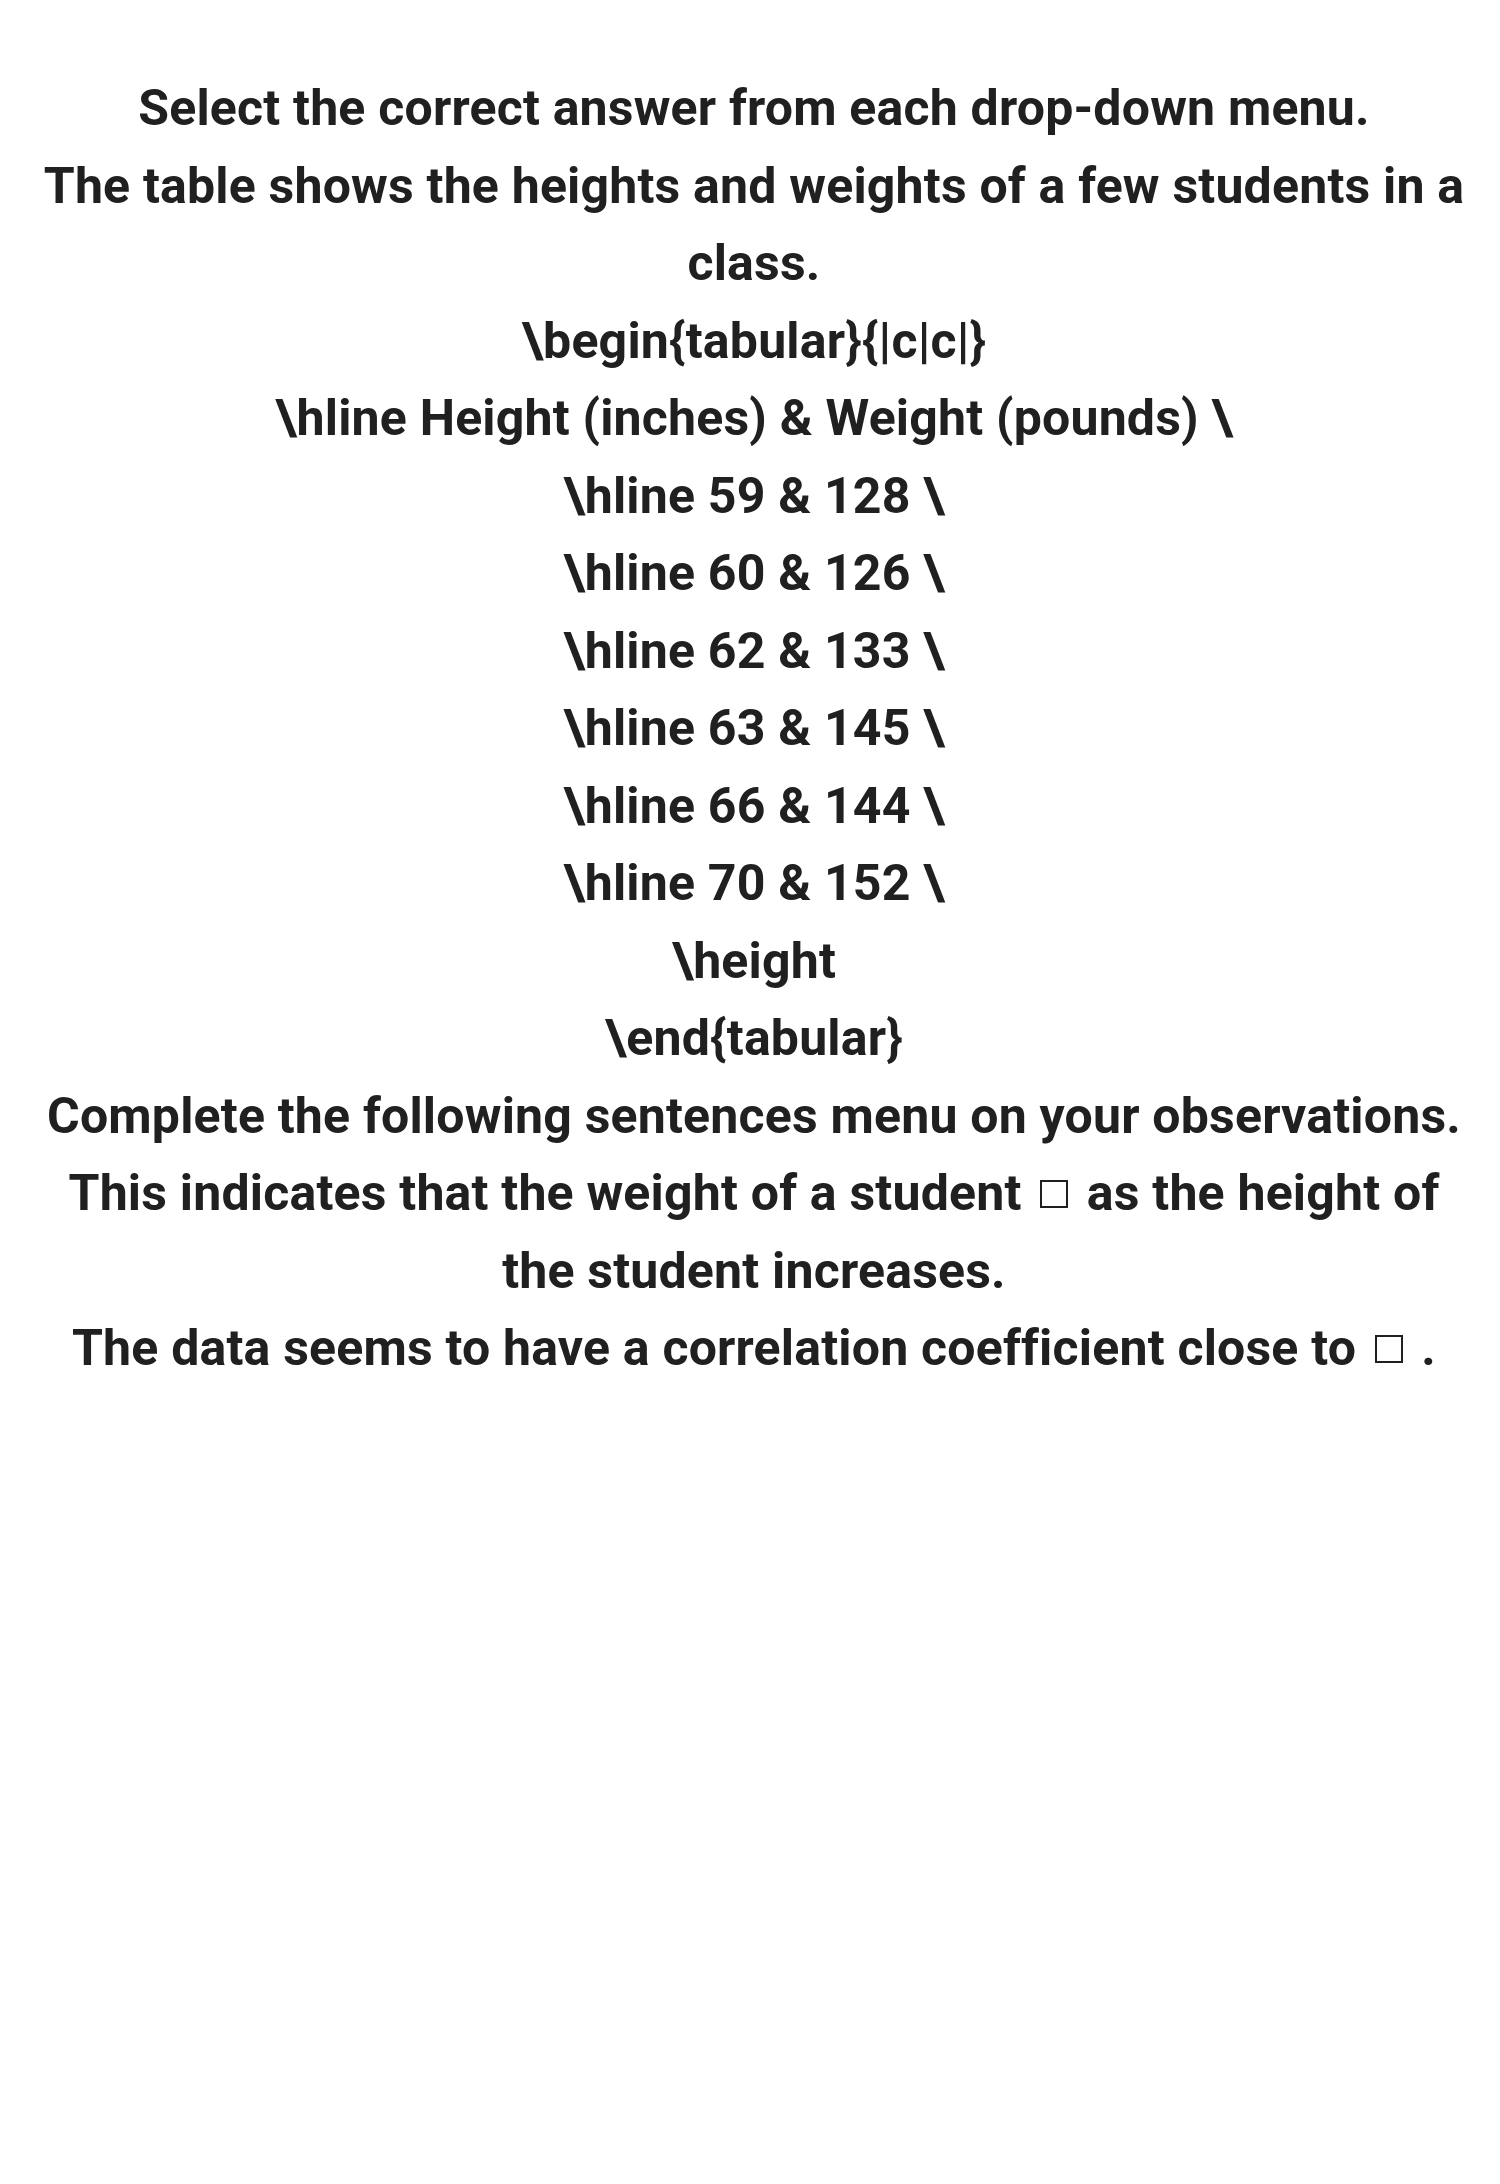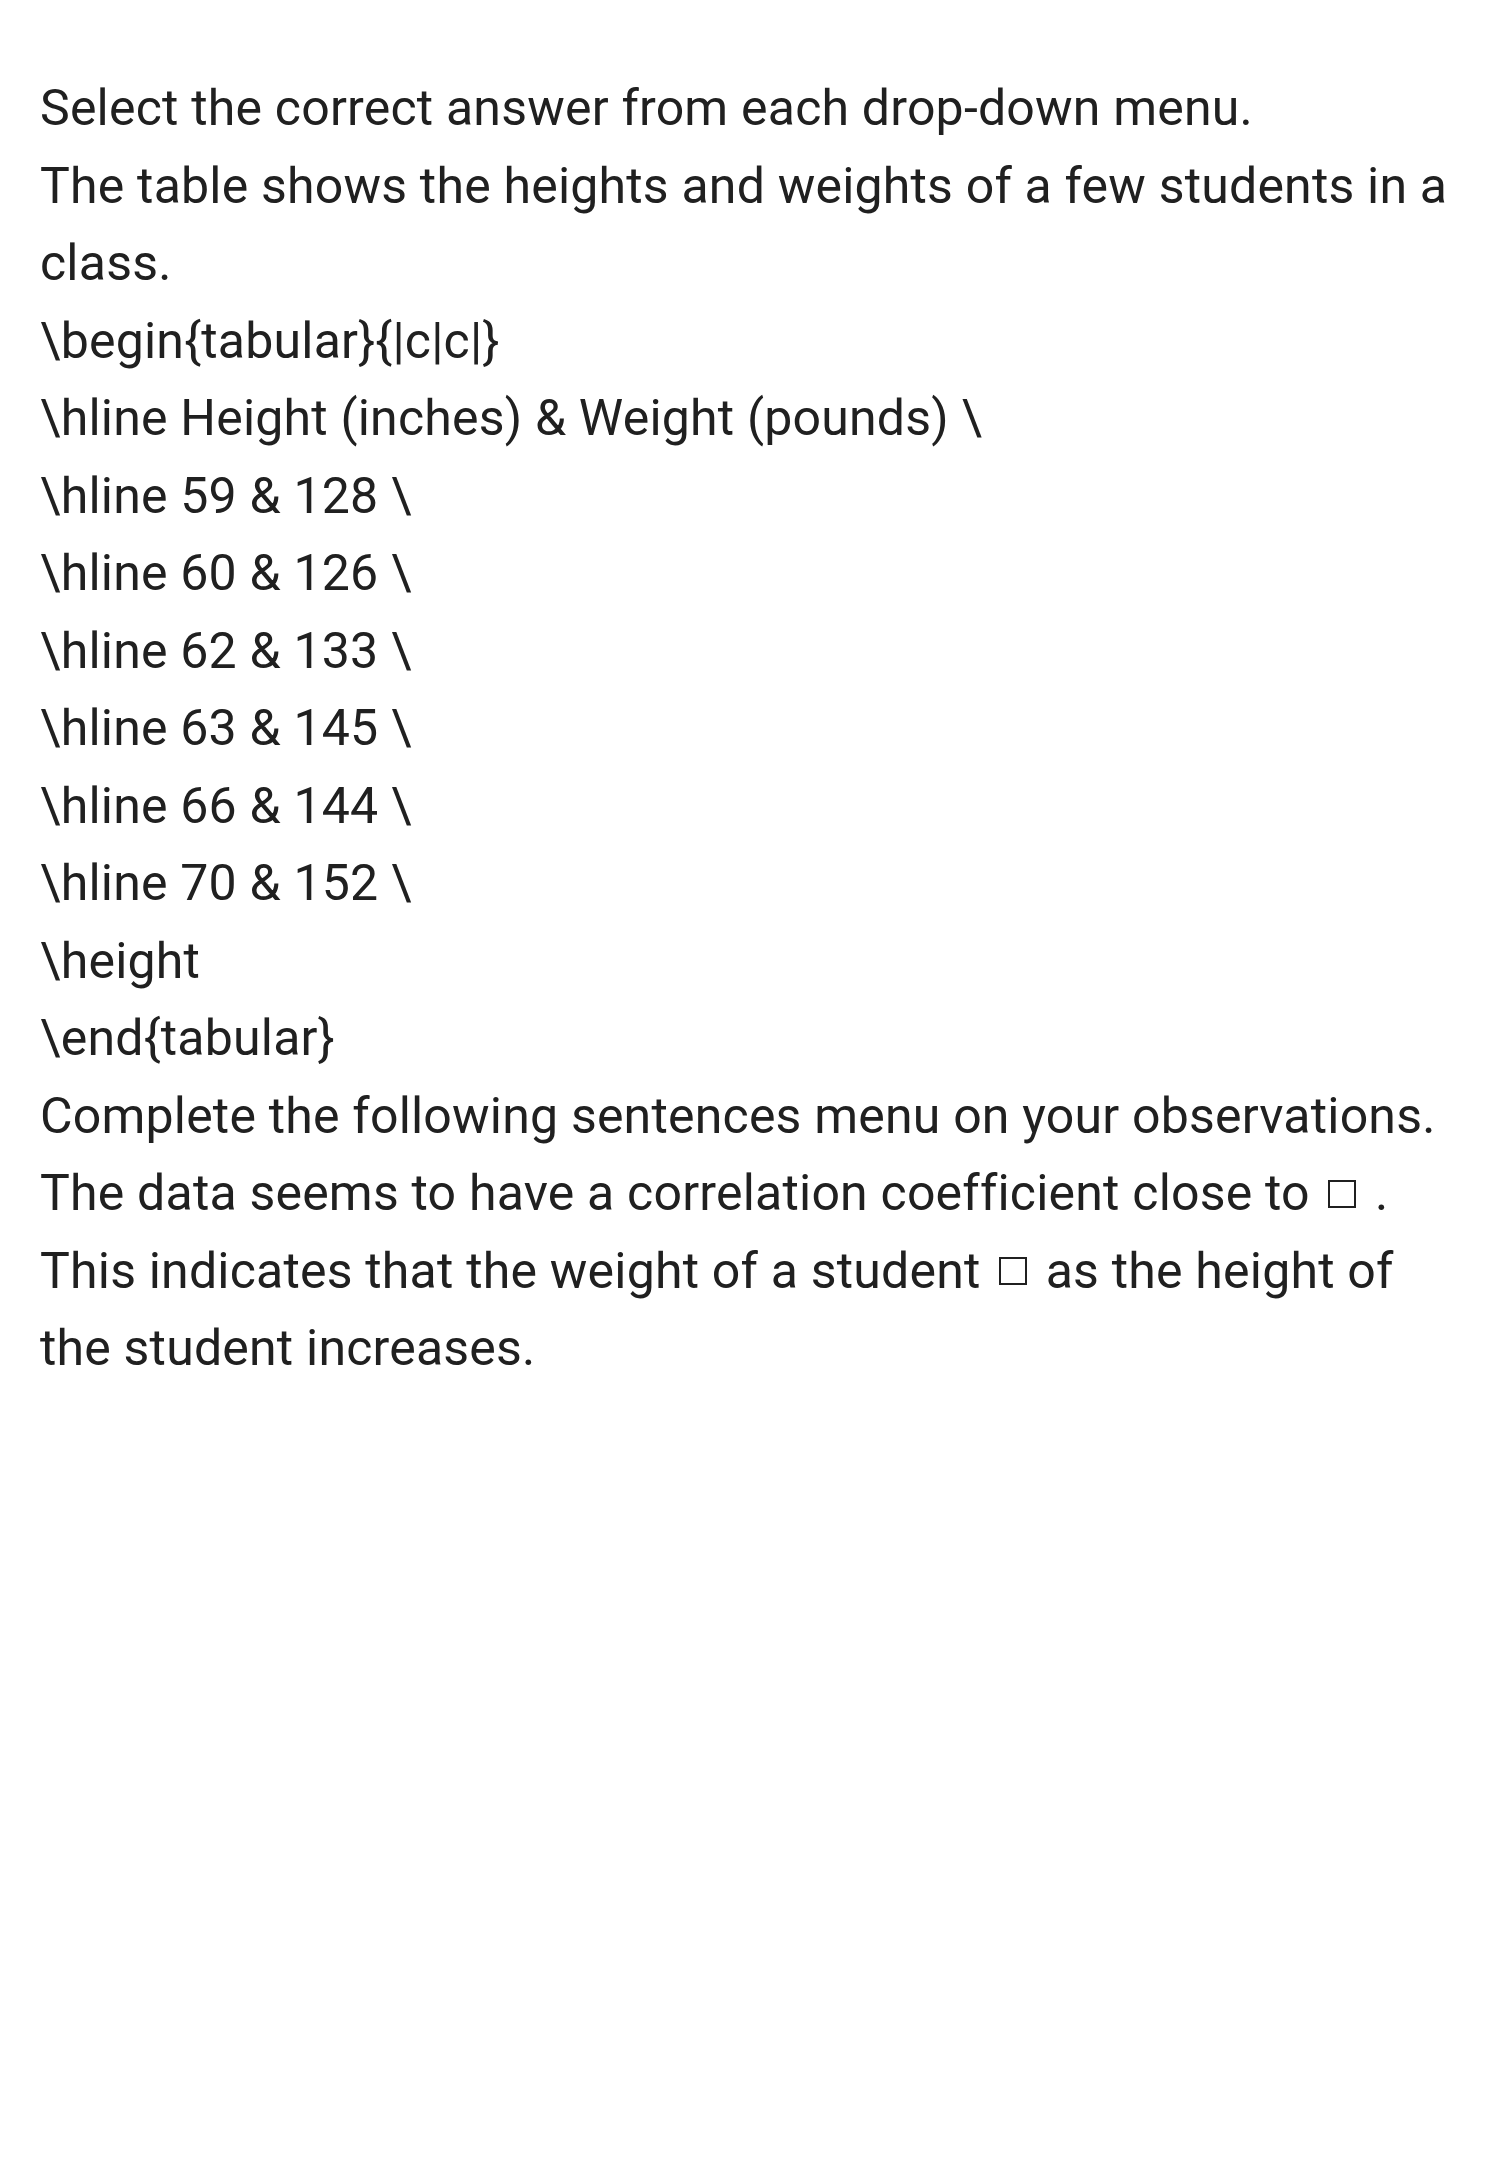--- a/index.html
+++ b/index.html
@@ -7,22 +7,23 @@
     padding: 0;
     width: 1500px;
     background: #ffffff;
     font-family: -apple-system, BlinkMacSystemFont, "Segoe UI", Roboto, Helvetica, Arial, sans-serif;
     color: #202020;
   }
   .page {
     padding: 70px 32px 80px 40px;
     font-size: 50px;
     line-height: 1.55;
-    font-weight: 400;
+    font-weight: 700;
     letter-spacing: 0.2px;
+    text-align: center;
   }
   .page p {
     margin: 0;
   }
   .dropdown-placeholder {
     display: inline-block;
     width: 28px;
     height: 28px;
     border: 2px solid #202020;
     vertical-align: middle;
@@ -45,20 +46,20 @@
   <p>\hline 62 &amp; 133 \</p>
   <p>\hline 63 &amp; 145 \</p>
   <p>\hline 66 &amp; 144 \</p>
   <p>\hline 70 &amp; 152 \</p>
   <p>\height</p>
   <p>\end{tabular}</p>
 
   <p>Complete the following sentences menu on your observations.</p>
 
   <p>
-    <span>The data seems to have a correlation coefficient close to </span><span class="dropdown-placeholder"></span><span> .</span>
+    <span>This indicates that the weight of a student </span><span class="dropdown-placeholder"></span><span> as the height of the student increases.</span>
   </p>
 
   <p>
-    <span>This indicates that the weight of a student </span><span class="dropdown-placeholder"></span><span> as the height of the student increases.</span>
+    <span>The data seems to have a correlation coefficient close to </span><span class="dropdown-placeholder"></span><span> .</span>
   </p>
 
 </div>
 
 </body></html>

